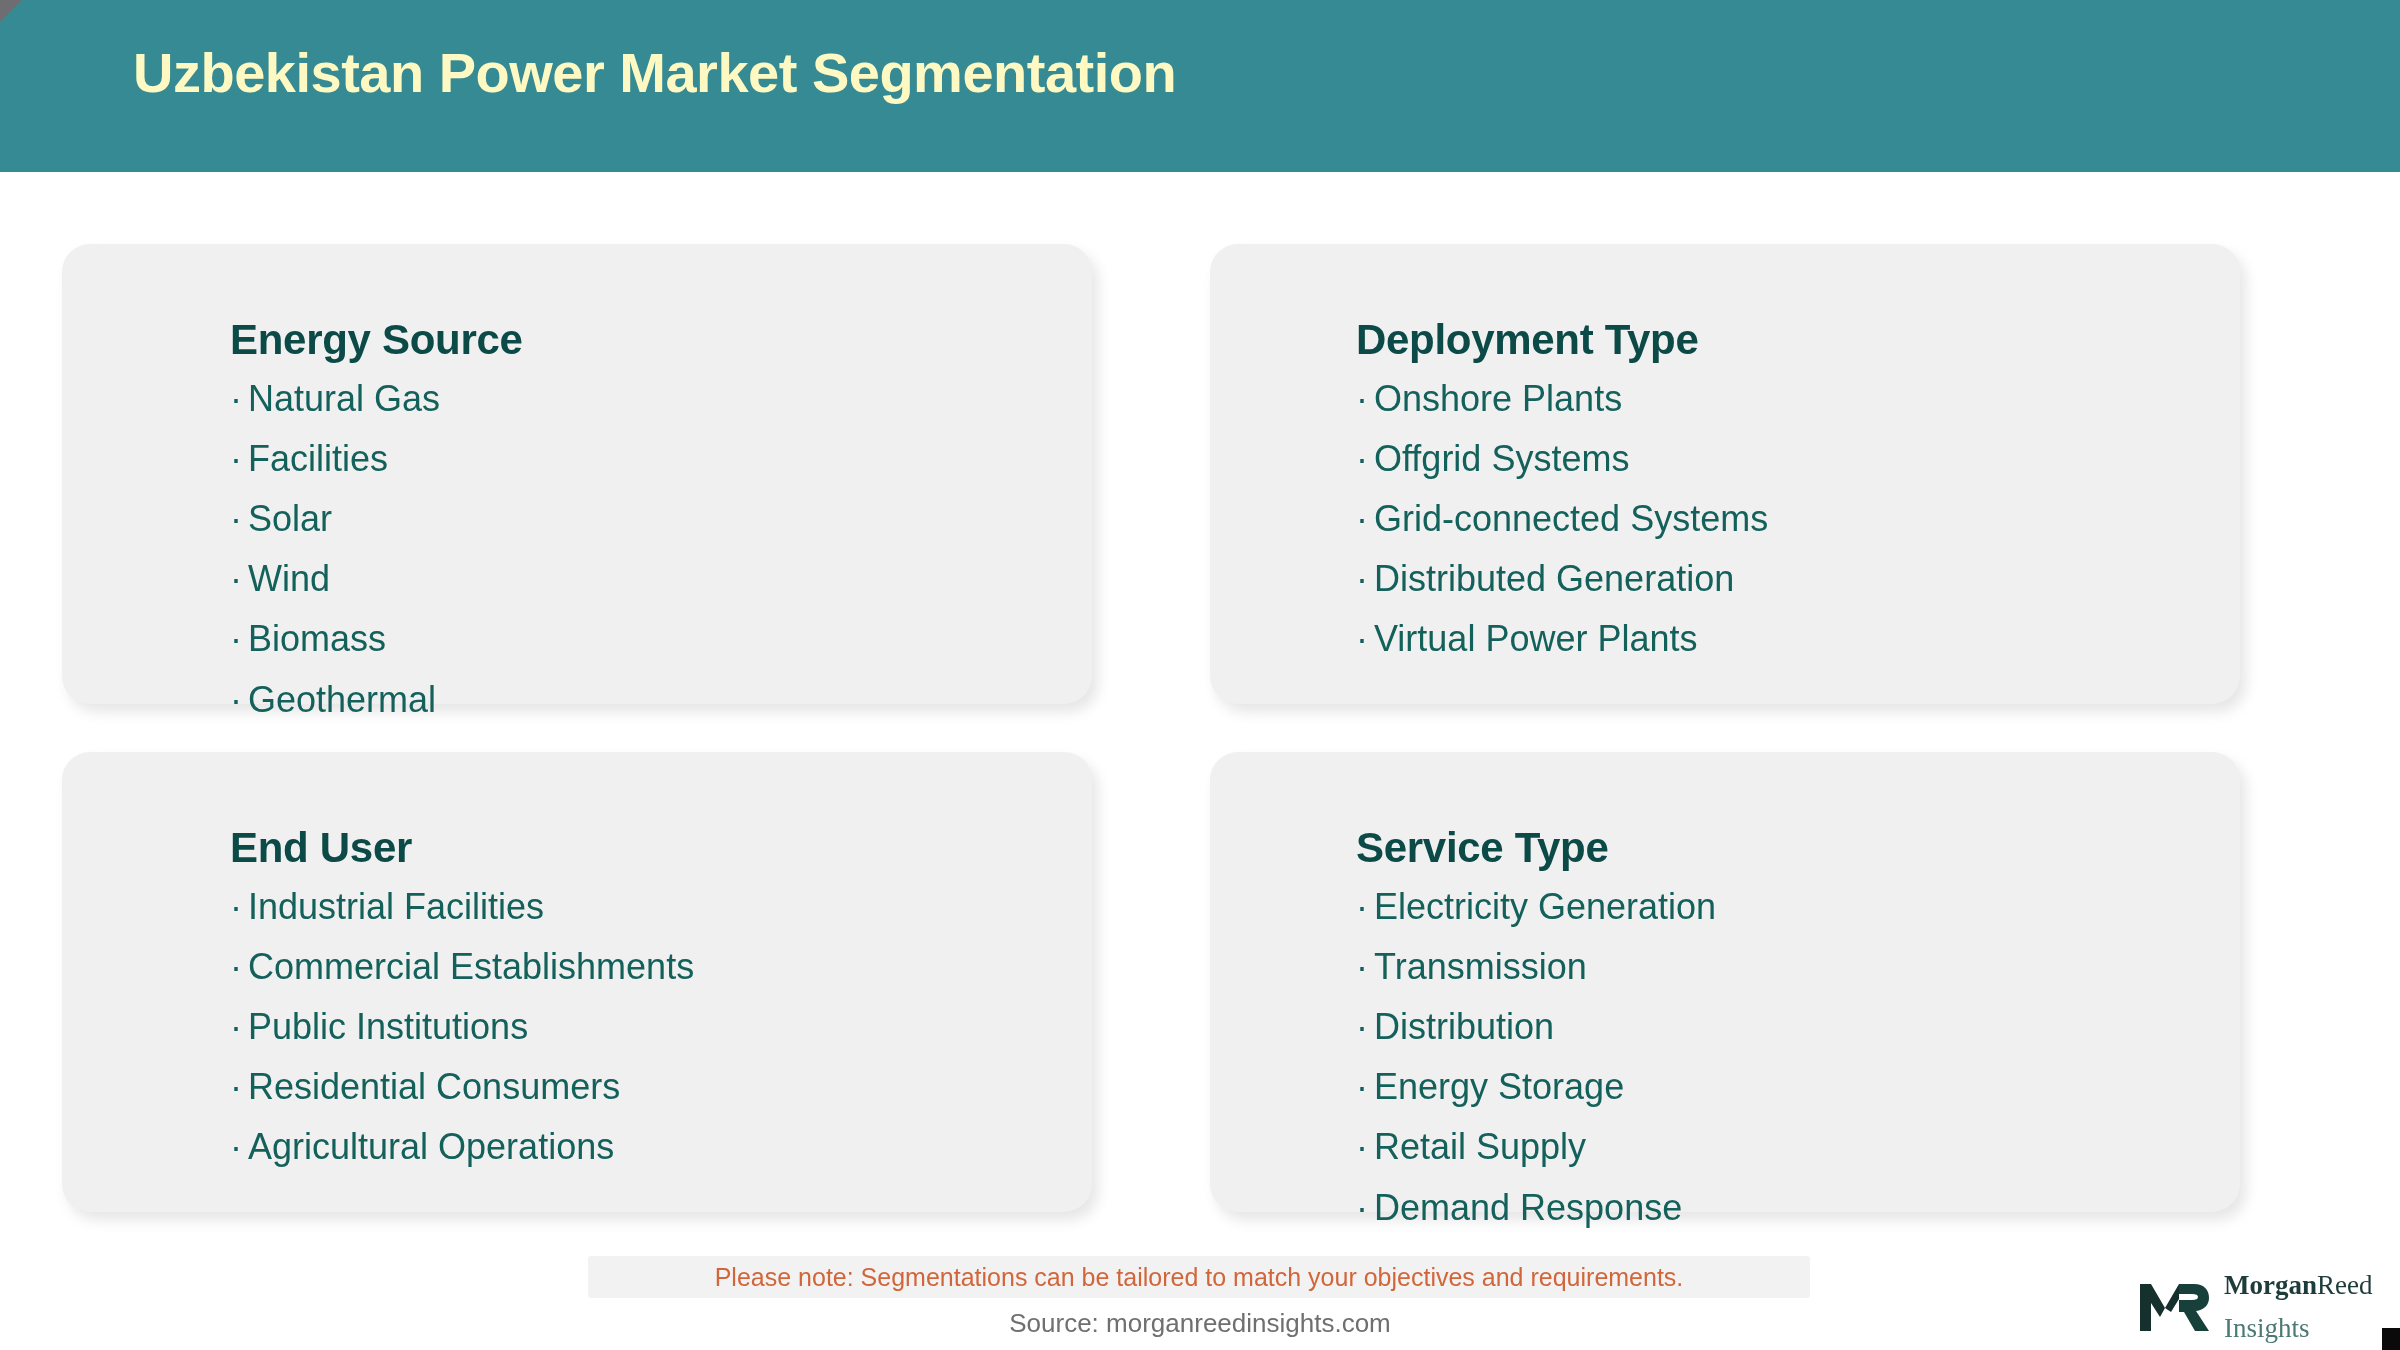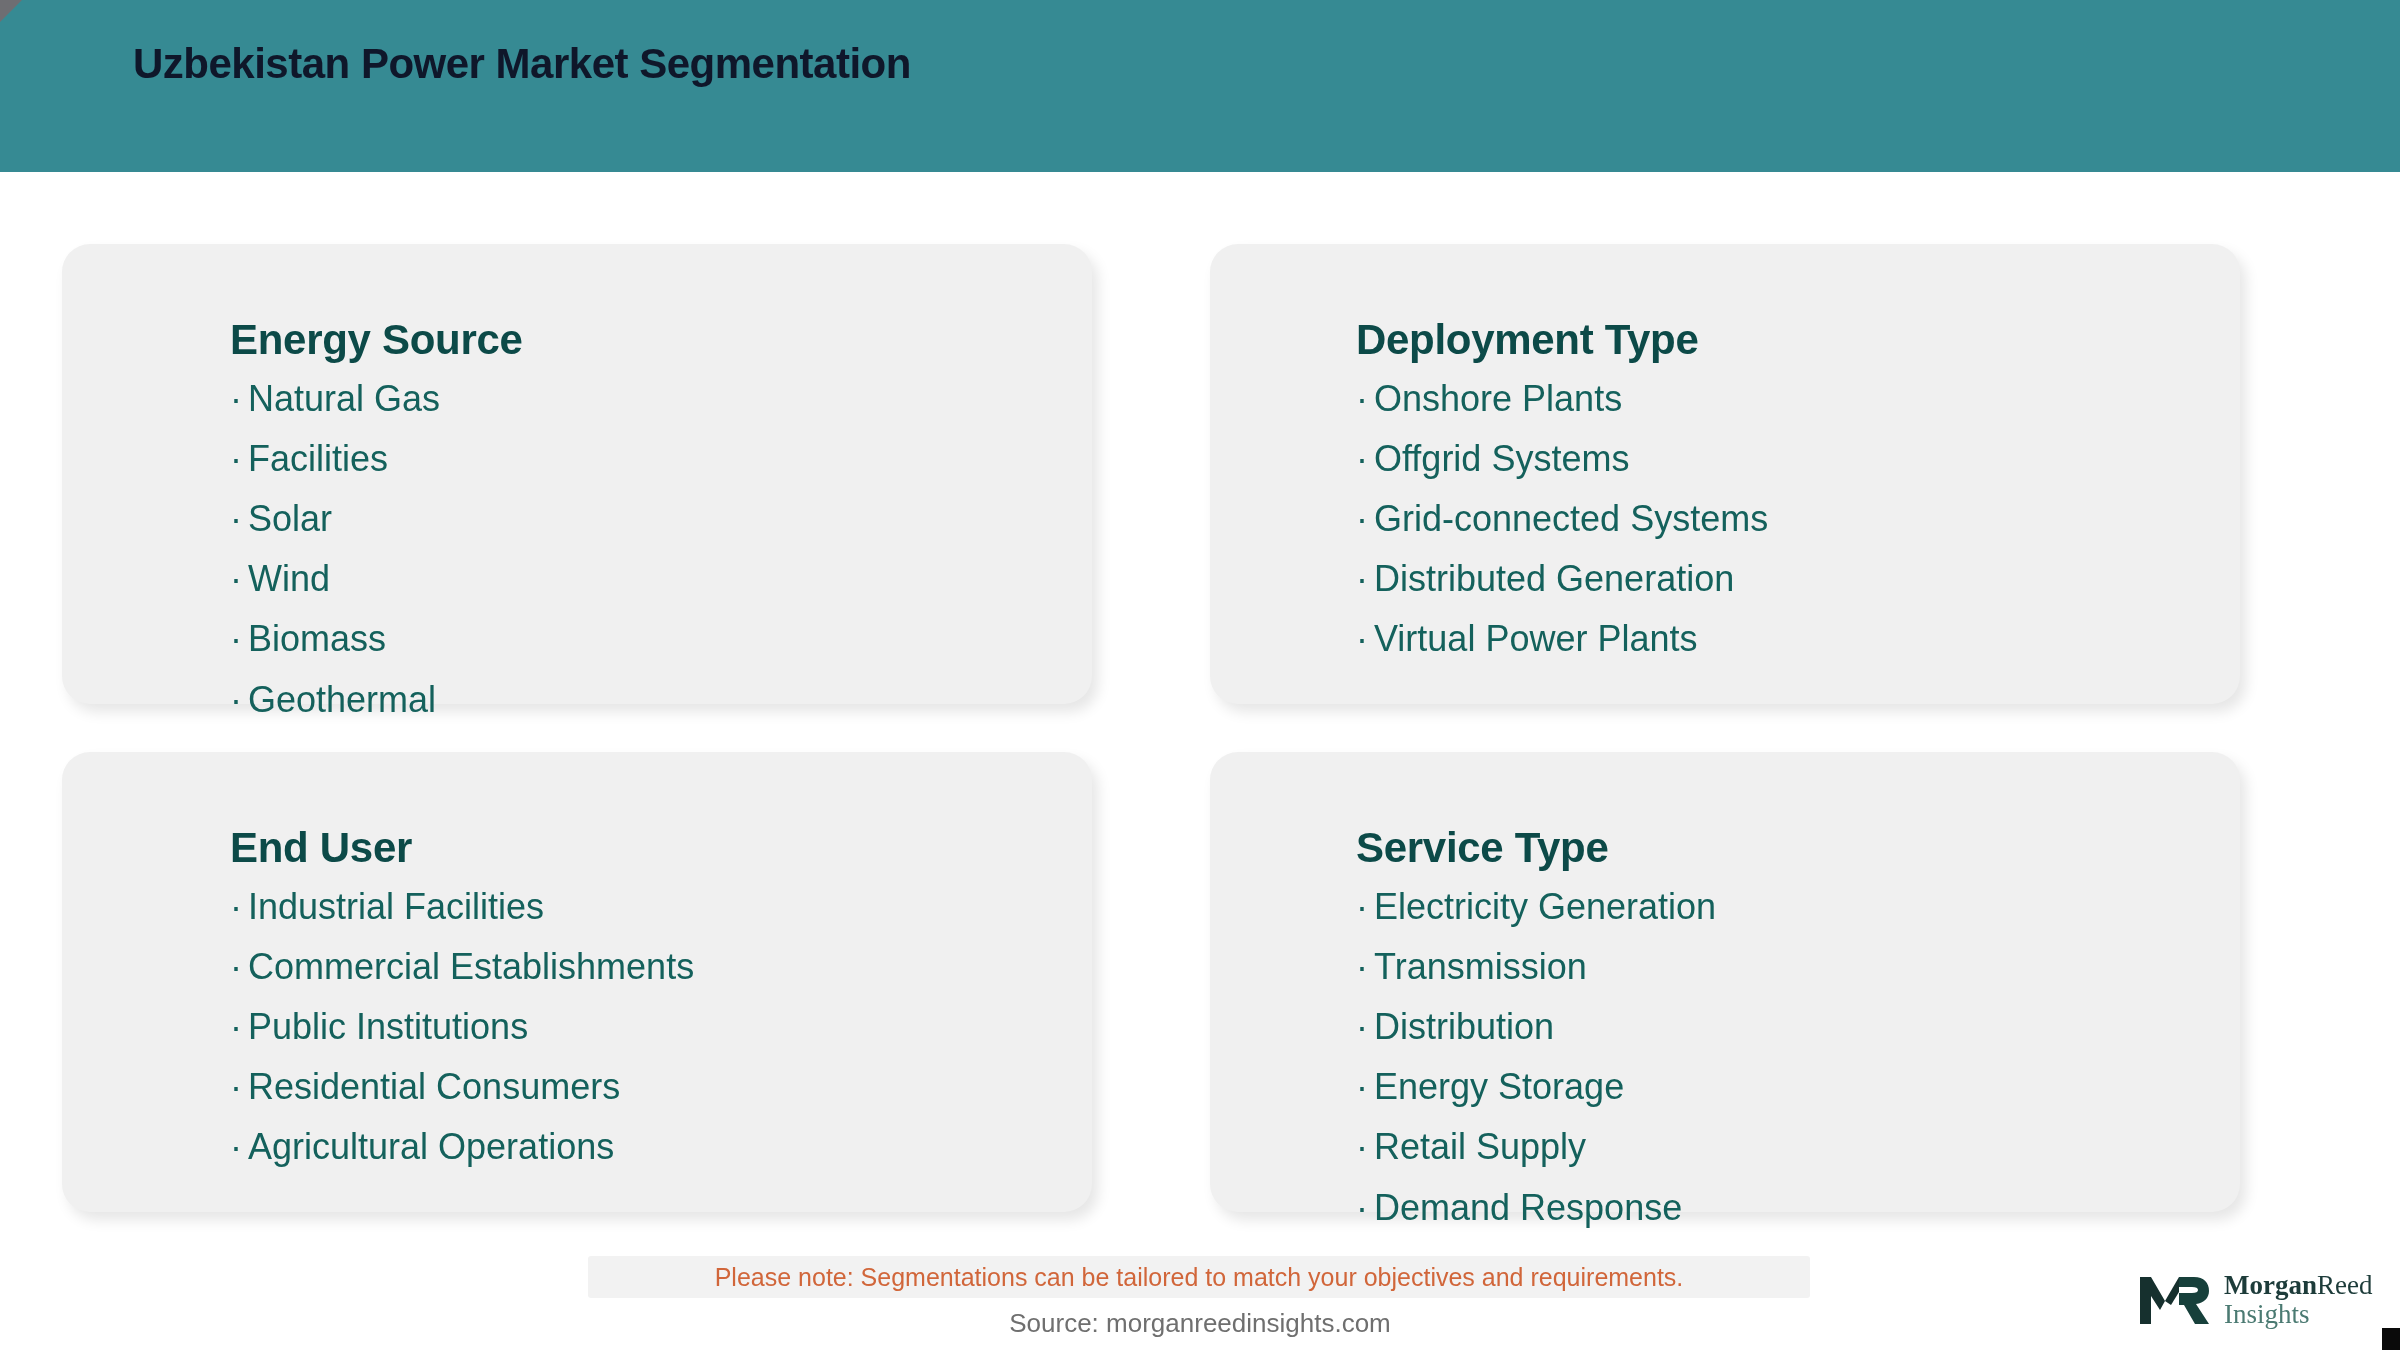--- a/index.html
+++ b/index.html
@@ -22,23 +22,23 @@
     top: 0;
     width: 2400px;
     height: 172px;
     background: #368A93;
     box-sizing: border-box;
   }
   .header-title {
     position: absolute;
     left: 133px;
     top: 40px;
-    font-size: 42px;
+    font-size: 56px;
     font-weight: bold;
-    color: #0f172a;
+    color: #fef9c3;
     letter-spacing: -0.5px;
     white-space: nowrap;
   }
   .corner-notch {
     position: absolute;
     left: 0;
     top: 0;
     width: 0;
     height: 0;
     border-top: 22px solid #6e6e72;
@@ -136,21 +136,21 @@
     top: 1272px;
     display: flex;
     align-items: center;
     gap: 10px;
   }
   .logo-mark { width: 76px; height: 52px; flex: 0 0 auto; }
   .logo-words { display: flex; flex-direction: column; line-height: 1.0; }
   .logo-line1 { font-family: "Liberation Serif", serif; font-size: 27px; color: #1D3C3A; white-space: nowrap; }
   .logo-line1 b { font-weight: bold; }
   .logo-line1 span.light { font-weight: normal; }
-  .logo-line2 { font-family: "Liberation Serif", serif; font-size: 27px; color: #4B7A72; margin-top: 2px; }
+  .logo-line2 { font-family: "Liberation Serif", serif; font-size: 27px; color: #4B7A72; margin-top: 16px; }
 
   .edge-square {
     position: absolute;
     right: 0;
     bottom: 0;
     width: 18px;
     height: 22px;
     background: #0a0a0a;
   }
 </style>

